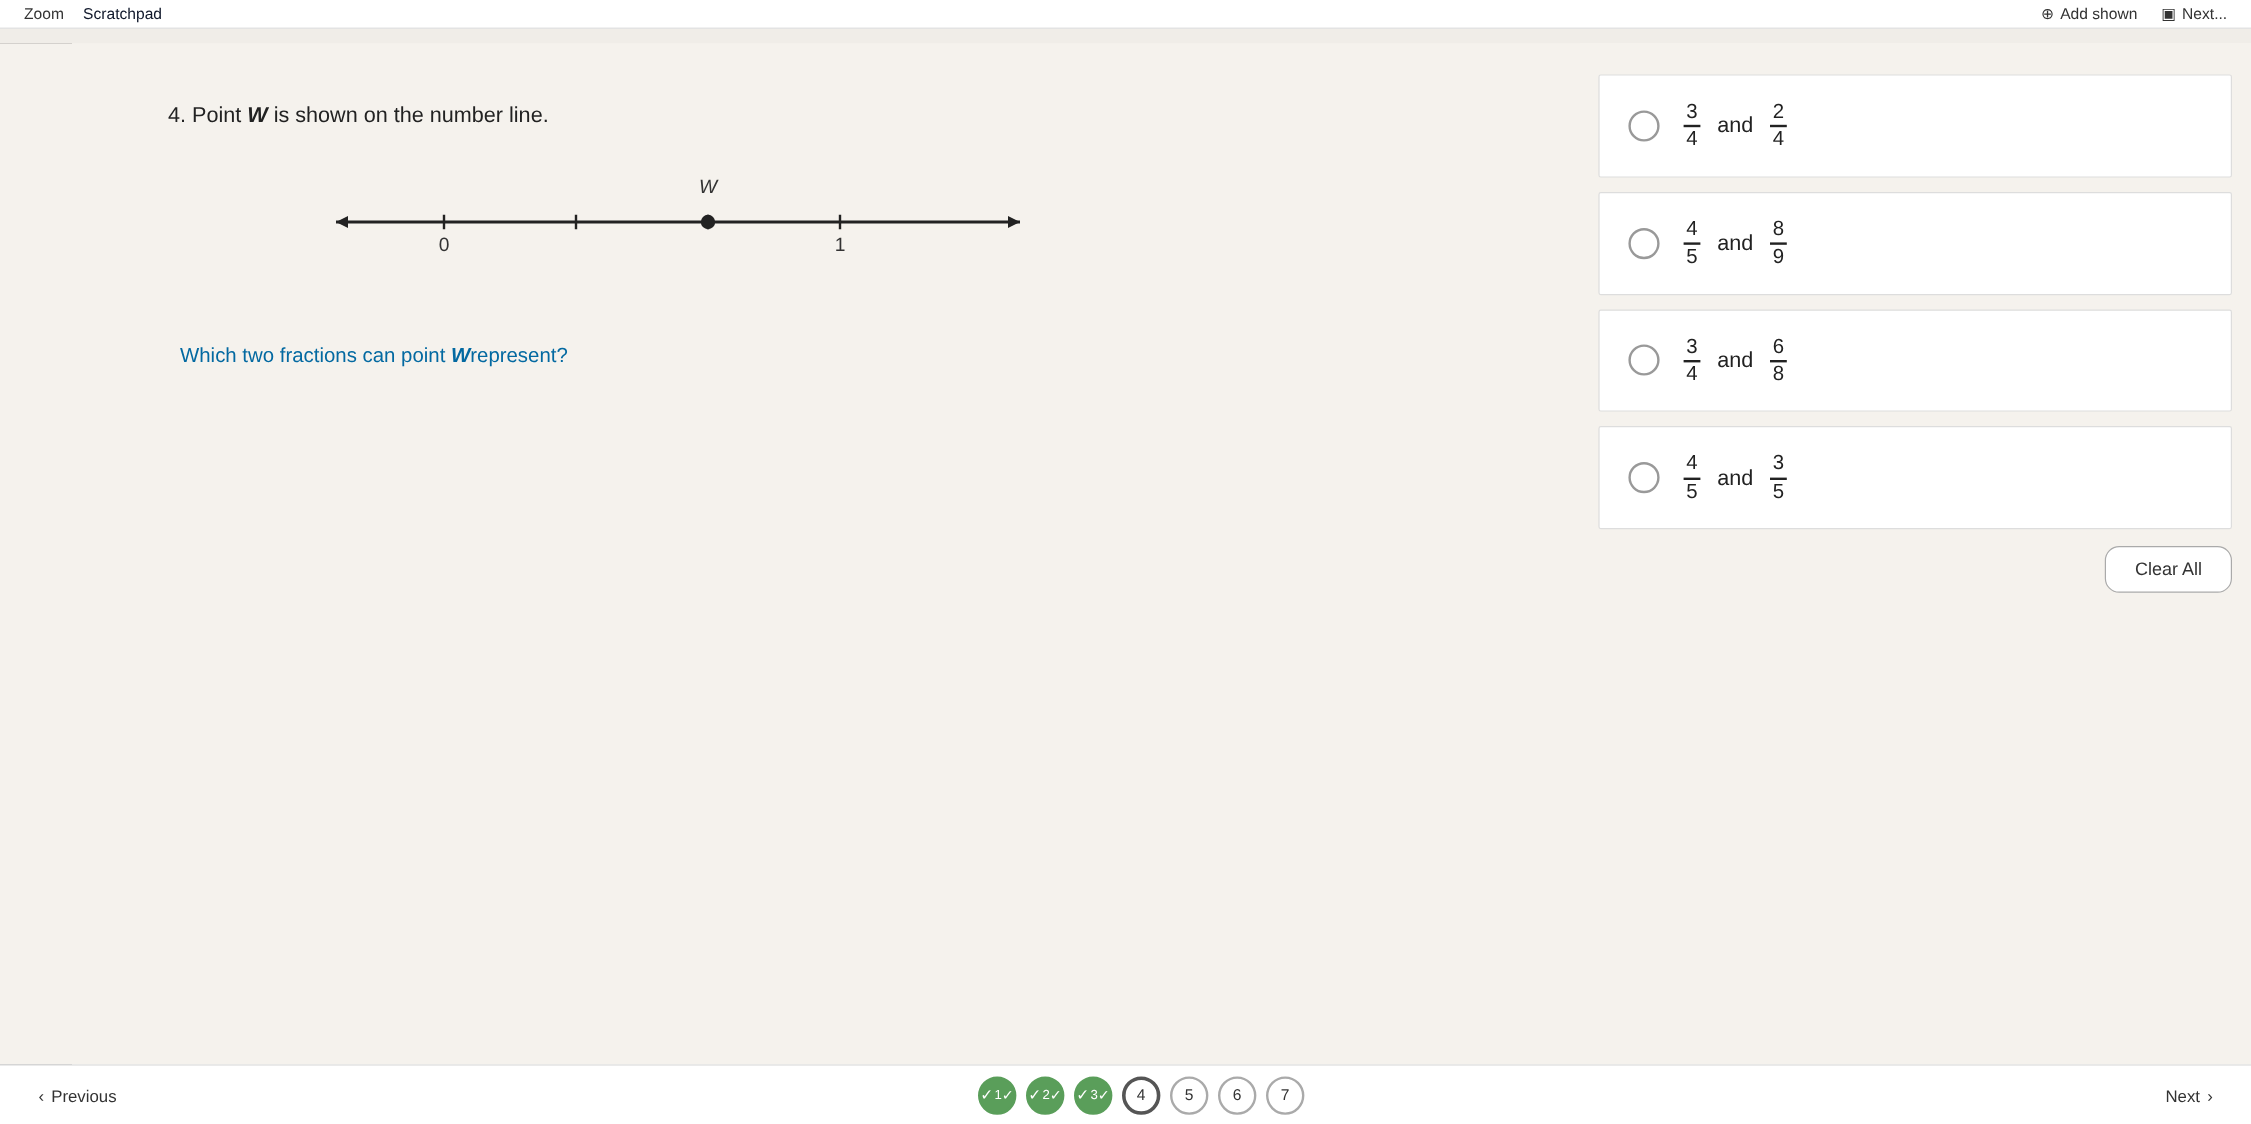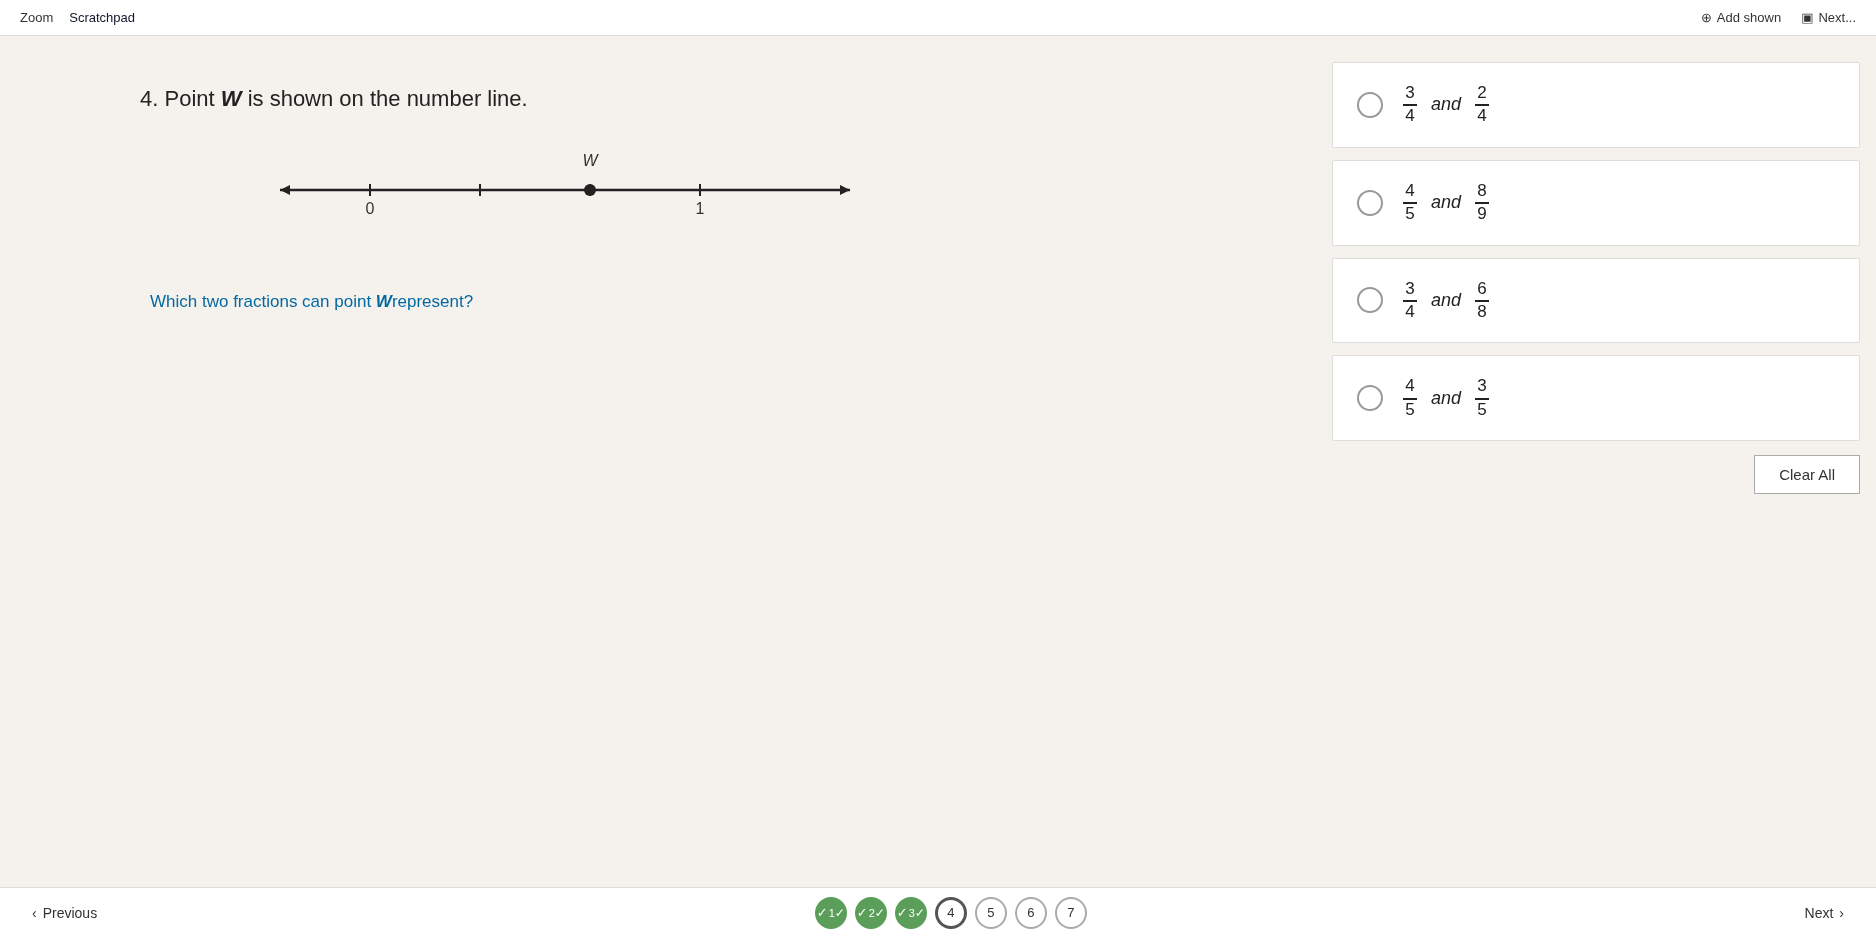--- a/index.html
+++ b/index.html
@@ -11,21 +11,21 @@
       overflow: hidden;
       position: relative;
     }
 
     
     .top-bar {
       position: absolute;
       top: 0;
       left: 0;
       right: 0;
-      height: 36px;
+      height: 24px;
       background: #fff;
       display: flex;
       align-items: center;
       justify-content: flex-end;
       padding: 0 20px;
       border-bottom: 1px solid #ddd;
       z-index: 10;
     }
     .top-bar-left {
       position: absolute;
@@ -62,21 +62,21 @@
     }
 
     
     .left-panel {
       flex: 1;
       padding: 50px 60px 40px 80px;
       position: relative;
     }
 
     .question-number {
-      font-size: 22px;
+      font-size: 18px;
       color: #222;
       margin-bottom: 14px;
     }
 
     
     .number-line-container {
       margin: 40px 0 60px 60px;
       position: relative;
       width: 700px;
       height: 80px;
@@ -151,37 +151,36 @@
       text-align: center;
     }
     .fraction .den {
       font-size: 17px;
       min-width: 14px;
       text-align: center;
     }
 
     .and-text {
       font-size: 18px;
-      font-style: italic;
       margin: 0 6px;
     }
 
     
     .clear-all-container {
       display: flex;
       justify-content: flex-end;
       padding: 8px 16px 0 16px;
     }
     .clear-all-btn {
       border: 1px solid #aaa;
       background: #fff;
       padding: 10px 24px;
       font-size: 15px;
       cursor: pointer;
-      border-radius: 0;
+      border-radius: 12px;
       color: #333;
     }
 
     
     .bottom-bar {
       position: absolute;
       bottom: 0;
       left: 0;
       right: 0;
       height: 50px;

